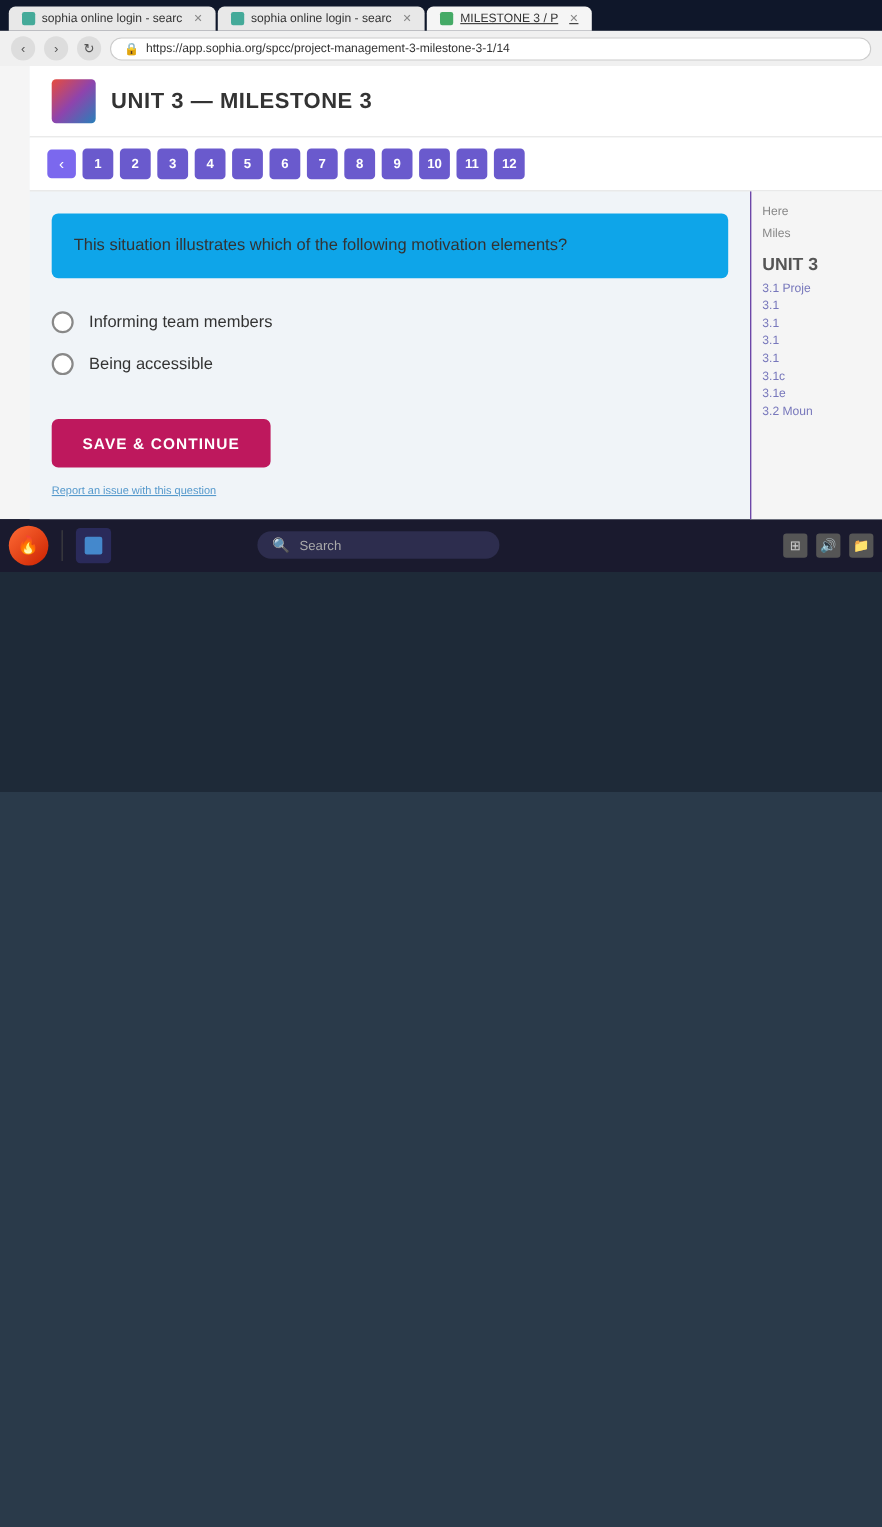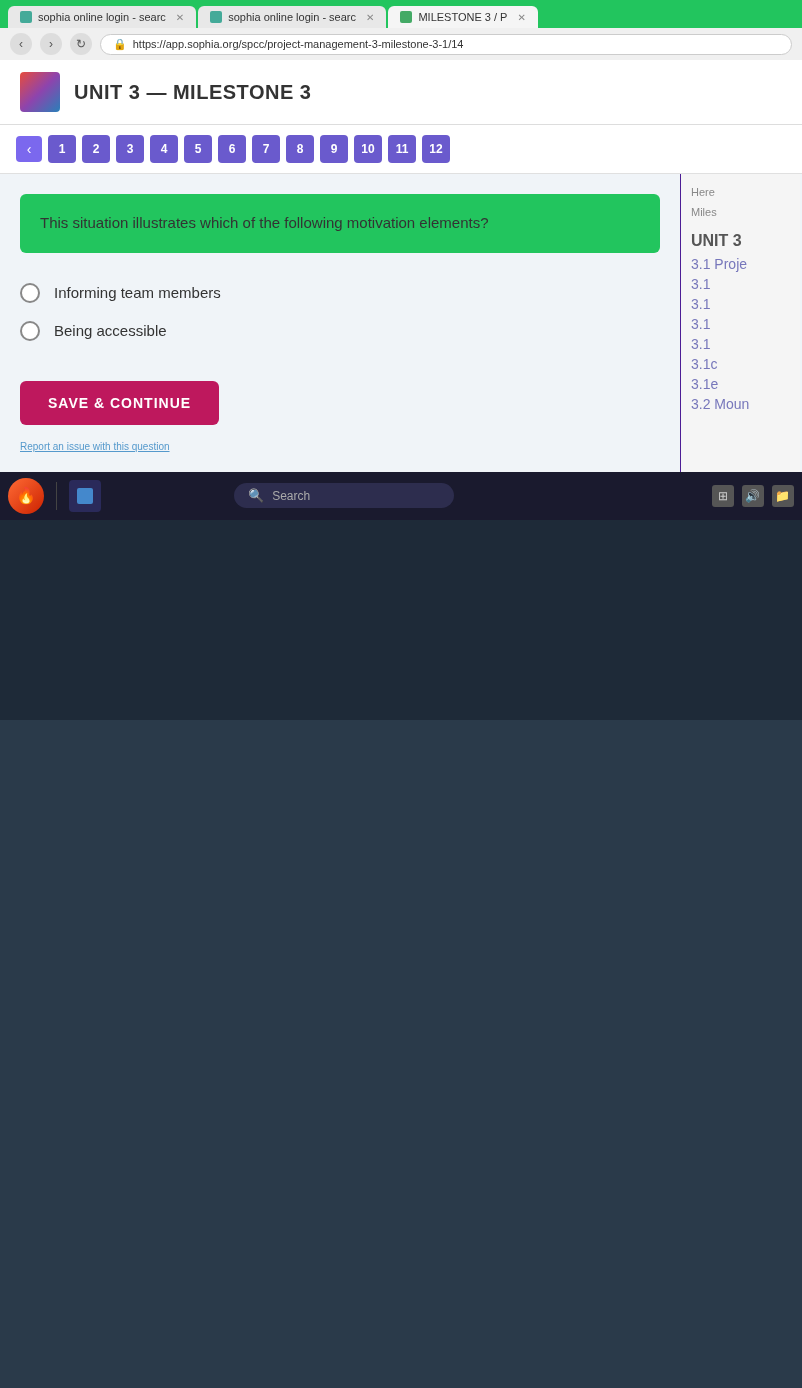--- a/index.html
+++ b/index.html
@@ -6,21 +6,21 @@
     body {
       background: #2a3a4a;
       font-family: Arial, sans-serif;
       width: 802px;
       min-height: 1388px;
       overflow-x: hidden;
     }
 
     
     .browser-chrome {
-      background: #22c55e;
+      background: #0f172a;
       width: 100%;
       padding: 6px 0 0 0;
     }
 
     .tab-bar {
       display: flex;
       align-items: flex-end;
       padding: 0 8px;
       gap: 2px;
     }
@@ -35,20 +35,21 @@
       align-items: center;
       gap: 6px;
       max-width: 200px;
       white-space: nowrap;
       overflow: hidden;
       text-overflow: ellipsis;
     }
 
     .tab.active {
       background: #f5f5f5;
+      text-decoration: underline;
     }
 
     .tab-favicon {
       width: 12px;
       height: 12px;
       background: #4a9;
       border-radius: 2px;
       flex-shrink: 0;
     }
 
@@ -103,20 +104,21 @@
       background: #f5f5f5;
       display: flex;
       width: 100%;
     }
 
     
     .main-content {
       flex: 1;
       background: #f0f4f8;
       padding: 0;
+      margin-left: 27px;
     }
 
     
     .page-header {
       background: white;
       padding: 12px 20px;
       display: flex;
       align-items: center;
       gap: 14px;
       border-bottom: 1px solid #ddd;
@@ -181,21 +183,21 @@
       gap: 0;
     }
 
     .question-main {
       flex: 1;
       padding: 20px;
       max-width: 680px;
     }
 
     .question-box {
-      background: #22c55e;
+      background: #0ea5e9;
       border-radius: 6px;
       padding: 18px 20px;
       margin-bottom: 20px;
       font-size: 15px;
       color: #333;
       line-height: 1.5;
     }
 
     .options-list {
       display: flex;
@@ -268,21 +270,21 @@
 
     .sidebar-unit {
       font-size: 16px;
       font-weight: bold;
       color: #555;
       margin-top: 14px;
       margin-bottom: 6px;
     }
 
     .sidebar-section {
-      font-size: 14px;
+      font-size: 11px;
       color: #7777bb;
       margin-bottom: 4px;
       cursor: pointer;
     }
 
     
     .taskbar {
       background: #1a1a2e;
       height: 48px;
       display: flex;

